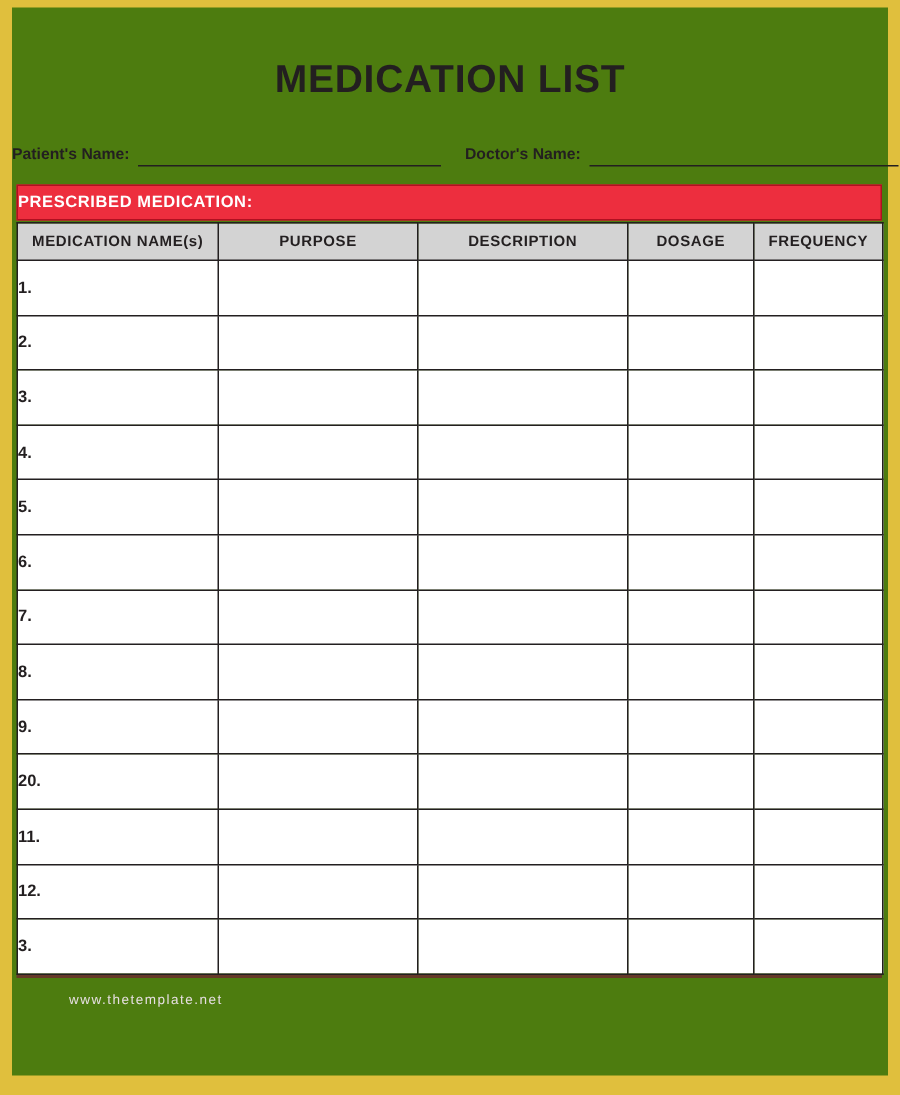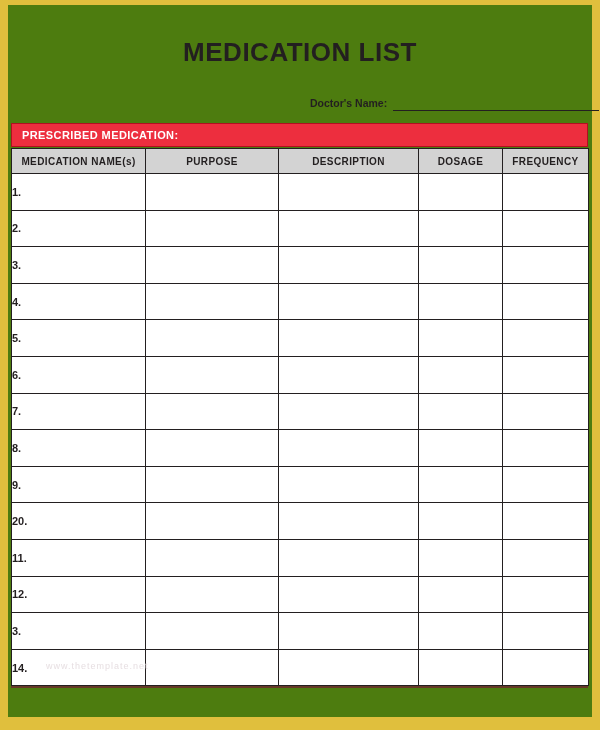--- a/index.html
+++ b/index.html
@@ -79,21 +79,20 @@
     width: 577px;
   }
 
   .banner {
     background: #ed2e3e;
     border: 1px solid #b01020;
     box-sizing: border-box;
     height: 24px;
     display: flex;
     align-items: center;
-    padding-left: 10px;
   }
   .banner-text {
     color: #ffffff;
     font-size: 11px;
     font-weight: bold;
     letter-spacing: 0.4px;
   }
 
   table.med-table {
     border-collapse: collapse;
@@ -163,20 +162,24 @@
 </style>
 </head>
 <body>
 
 <div class="page-frame">
 
   <div class="doc-title">MEDICATION LIST</div>
 
   <div class="name-row">
 
+    <div class="field field-patient">
+      <span class="field-label">Patient's Name:</span>
+      <span class="field-rule"></span>
+    </div>
 
     <div class="field field-doctor">
       <span class="field-label">Doctor's Name:</span>
       <span class="field-rule"></span>
     </div>
 
   </div>
 
   <div class="table-block">
 
@@ -286,27 +289,20 @@
             <td></td>
             <td></td>
           </tr>
           <tr>
             <td class="num-cell">3.</td>
             <td></td>
             <td></td>
             <td></td>
             <td></td>
           </tr>
-          <tr>
-            <td class="num-cell">14.</td>
-            <td></td>
-            <td></td>
-            <td></td>
-            <td></td>
-          </tr>
         </tbody>
     </table>
 
     <div class="table-closing-rule"></div>
 
   </div>
 
   <div class="watermark">www.thetemplate.net</div>
 
 </div>

